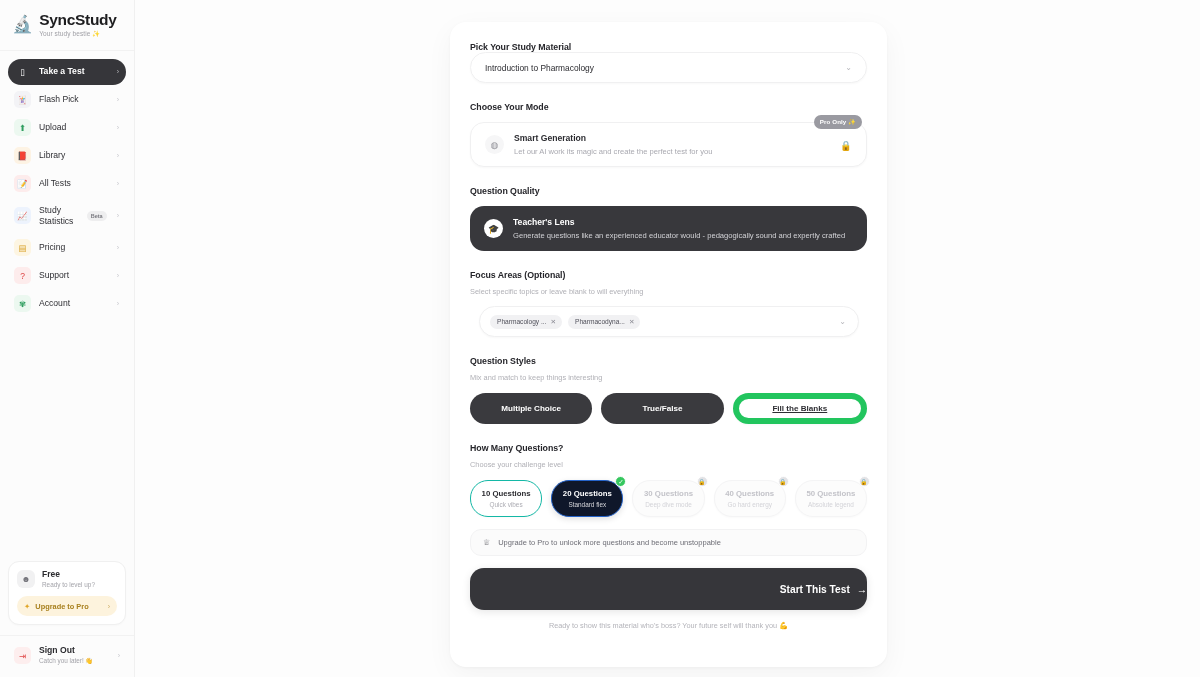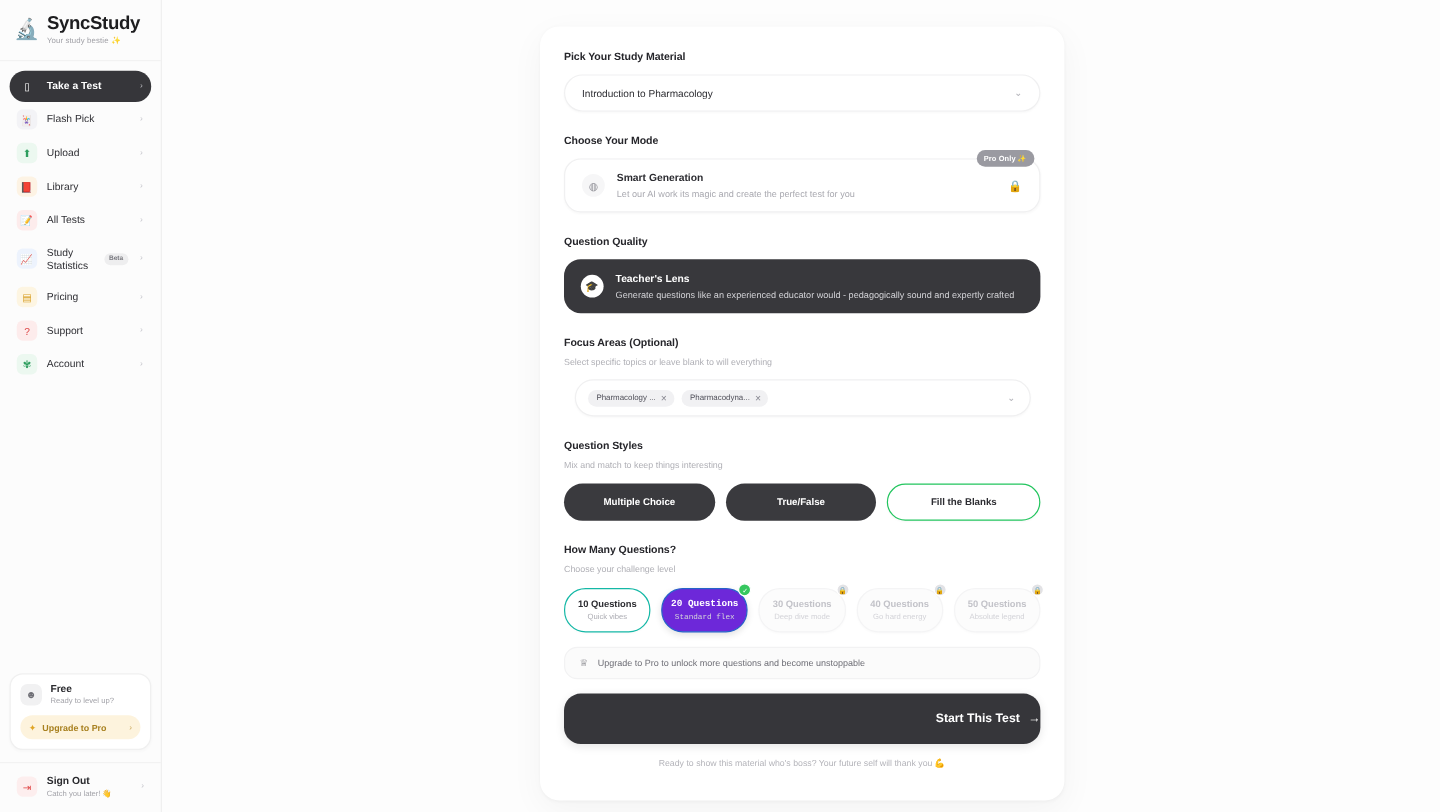--- a/index.html
+++ b/index.html
@@ -104,21 +104,21 @@
     border-radius: 16px;
     box-shadow: 0 1px 3px rgba(0,0,0,0.035), 0 8px 28px rgba(0,0,0,0.045);
     padding: 20px 20px 0 20px;
     overflow: hidden;
   }
 
   .sec-title { font-size: 8.8px; font-weight: 700; color: #26262b; letter-spacing: -0.05px; }
   .sec-sub { font-size: 7.4px; color: #b0b0b6; margin-top: 7px; }
 
   .select-box {
-    margin-top: 10px; height: 31px; border: 1px solid #f0f0f1;
+    height: 31px; border: 1px solid #f0f0f1;
     border-radius: 16px; background: #fff;
     display: flex; align-items: center; padding: 0 14px 0 14px;
     box-shadow: 0 1px 2px rgba(0,0,0,0.03);
     cursor: pointer;
   }
   .select-value { font-size: 8.4px; color: #2c2c31; flex: 1; }
   .caret { font-size: 8px; color: #b6b6bc; }
 
   .block { margin-top: 19px; }
 
@@ -176,31 +176,31 @@
   .chip .x { font-size: 6.6px; color: #8a8a93; cursor: pointer; }
   .tags-caret { margin-left: auto; font-size: 8px; color: #b6b6bc; }
 
   .styles-row { margin-top: 11px; display: flex; gap: 9px; }
   .style-pill {
     flex: 1; height: 31px; border-radius: 16px;
     display: flex; align-items: center; justify-content: center;
     font-size: 8.1px; font-weight: 600; cursor: pointer;
   }
   .style-pill.on { background: #3a3a3e; color: #fff; }
-  .style-pill.off { background: #fff; border: 1px solid #22c55e; color: #2d2d32; box-shadow: 0 1px 2px rgba(0,0,0,0.03); }
+  .style-pill.off { background: #fff; border: 6px solid #22c55e; color: #2d2d32; box-shadow: 0 1px 2px rgba(0,0,0,0.03); text-decoration: underline; }
 
   .count-row { margin-top: 11px; display: flex; gap: 9px; }
   .count-card {
     position: relative; flex: 1; height: 37px; border-radius: 18px;
     display: flex; flex-direction: column; align-items: center; justify-content: center;
     background: #fff; border: 1px solid #14b8a6; cursor: pointer;
     box-shadow: 0 1px 2px rgba(0,0,0,0.025);
   }
   .count-card.sel {
-    background: #6d28d9; border: 1.5px solid #2563c9; box-shadow: 0 2px 6px rgba(0,0,0,0.12); font-family: Liberation Mono, monospace;
+    background: #0f172a; border: 1.5px solid #2563c9; box-shadow: 0 2px 6px rgba(0,0,0,0.12);
   }
   .count-card.locked { background: #fcfcfc; border-color: #f4f4f5; }
   .cc-num { font-size: 7.8px; font-weight: 700; color: #2c2c31; }
   .cc-sub { font-size: 6.4px; color: #acacb3; margin-top: 3px; }
   .count-card.sel .cc-num { color: #fff; }
   .count-card.sel .cc-sub { color: #d6d6da; }
   .count-card.locked .cc-num { color: #c3c3c9; }
   .count-card.locked .cc-sub { color: #d3d3d8; }
   .check-badge {
     position: absolute; right: -4px; top: -5px;

